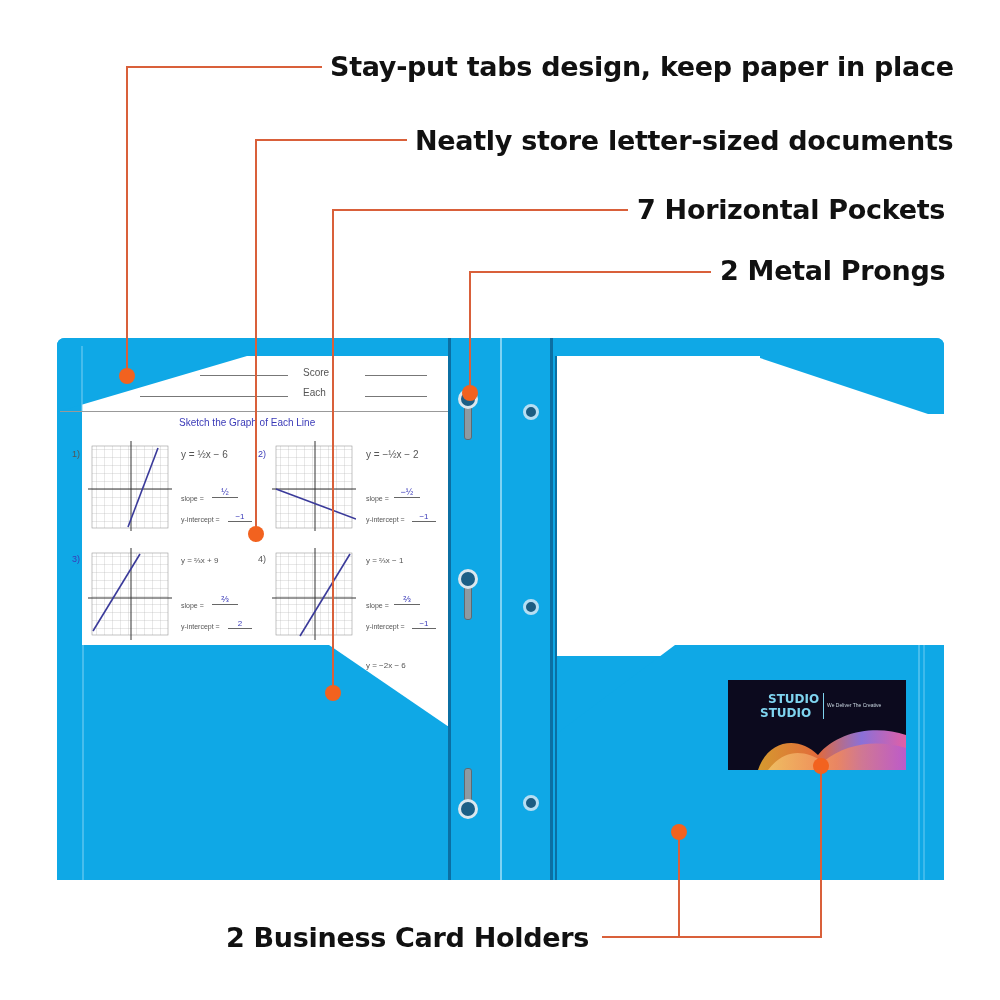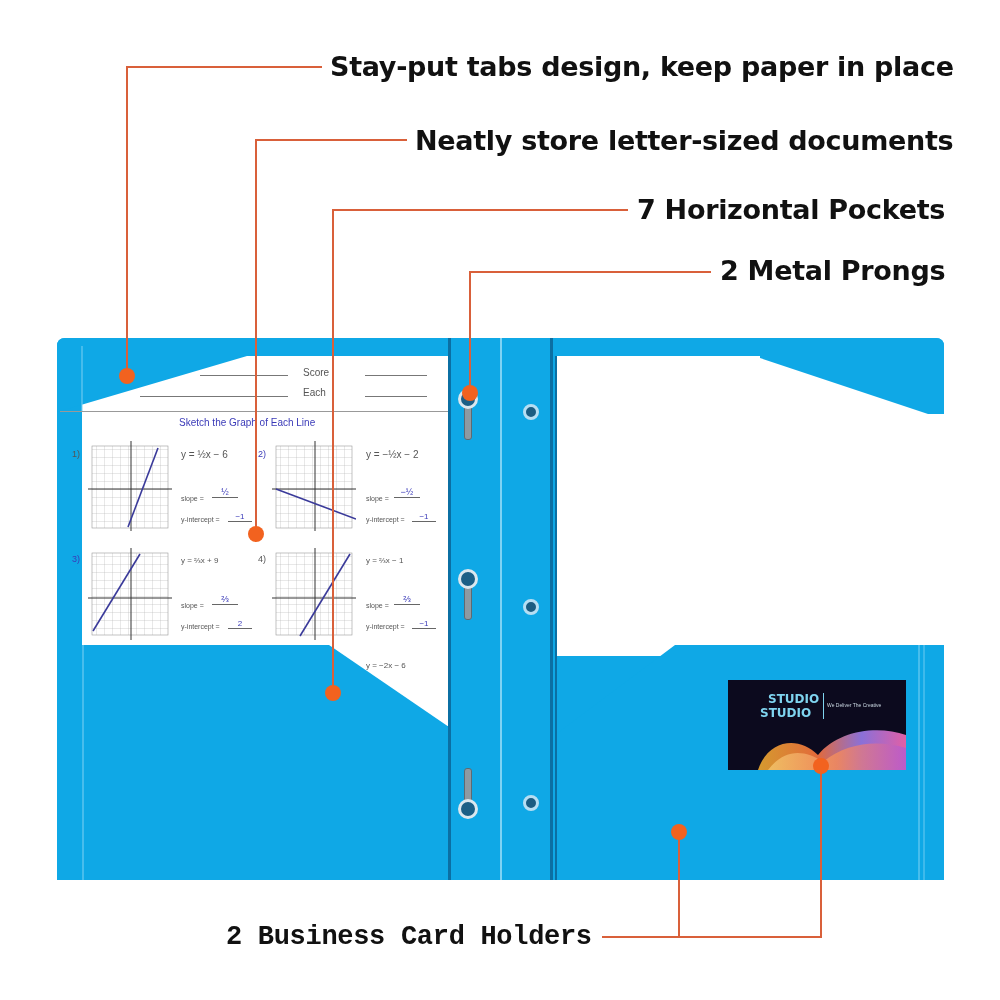--- a/index.html
+++ b/index.html
@@ -20,21 +20,21 @@
   .card-dark{position:absolute;left:728px;top:680px;width:178px;height:90px;background:#0c0a1e;overflow:hidden;}
   .card-white{position:absolute;left:584px;top:748px;width:180px;height:86px;background:#f4f4f4;box-shadow:0 2px 3px rgba(0,0,0,0.25);z-index:5;}
 </style>
 </head>
 <body>
 
 <div class="callout" style="left:330px;top:53px;">Stay-put tabs design, keep paper in place</div>
 <div class="callout" style="left:415px;top:127px;text-align:center;">Neatly store letter-sized documents</div>
 <div class="callout" style="left:637px;top:196px;">7 Horizontal Pockets</div>
 <div class="callout" style="left:720px;top:257px;">2 Metal Prongs</div>
-<div class="callout" style="left:226px;top:924px;font-family:Liberation Mono, monospace;">2 Business Card Holders</div>
+<div class="callout" style="left:226px;top:924px;">2 Business Card Holders</div>
 
 <div class="folder"></div>
 
 <div class="sheet" style="left:82px;top:356px;width:366px;height:370px;border-right:1px solid #cfd8dd;"></div>
 
 <svg class="abs" style="left:57px;top:338px;z-index:6;" width="400" height="80" viewBox="0 0 400 80">
   <path d="M0 8 Q0 0 8 0 L400 0 L400 18 L190 18 L0 74 Z" fill="#0fa8e6"></path>
   <path d="M25 8 L25 74" stroke="#7fd0f2" stroke-width="1"></path>
 </svg>
 

